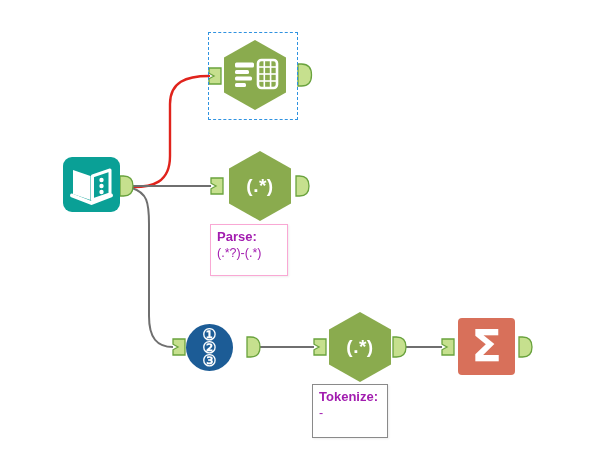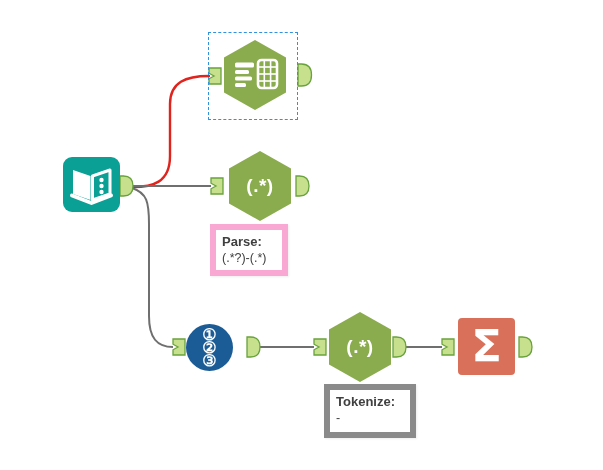--- a/index.html
+++ b/index.html
@@ -49,28 +49,28 @@
   .summarize {
     left:458px; top:318px; width:57px; height:57px;
     background:#d8705a; border-radius:4px;
     display:flex; align-items:center; justify-content:center;
     color:#ffffff; font-size:45px; font-weight:bold;
     font-family:"DejaVu Sans", sans-serif;
   }
 
   
   .annotation {
-    position:absolute; background:#ffffff; border:6px solid #f9a8d4;
+    position:absolute; background:#ffffff; border:1px solid #f9a8d4;
     box-sizing:border-box; padding:3px 6px 2px 6px;
-    color:#404040; box-shadow:1px 1px 2px rgba(0,0,0,0.07);
+    color:#a21caf; box-shadow:1px 1px 2px rgba(0,0,0,0.07);
   }
   .annotation .title { font-weight:bold; font-size:13px; line-height:17px; white-space:nowrap; }
   .annotation .body  { font-size:12.5px; line-height:17px; white-space:nowrap; }
   .ann-parse { left:210px; top:224px; width:78px; height:52px; }
-  .ann-token { left:324px; top:384px; width:92px; height:54px; border-color:#8a8a8a; }
+  .ann-token { left:312px; top:384px; width:76px; height:54px; border-color:#8a8a8a; }
 </style>
 </head>
 <body>
 
 <div class="canvas">
 
   <svg class="wires" viewBox="0 0 603 470">
 
     <path d="M133,187 C152,187 170,183 170,156 L170,104 C170,82 186,76 209,76" fill="none" stroke="#e0231c" stroke-width="2.4" stroke-linecap="round"></path>
     <path d="M133,186 L211,186" fill="none" stroke="#6f6f6f" stroke-width="2"></path>

